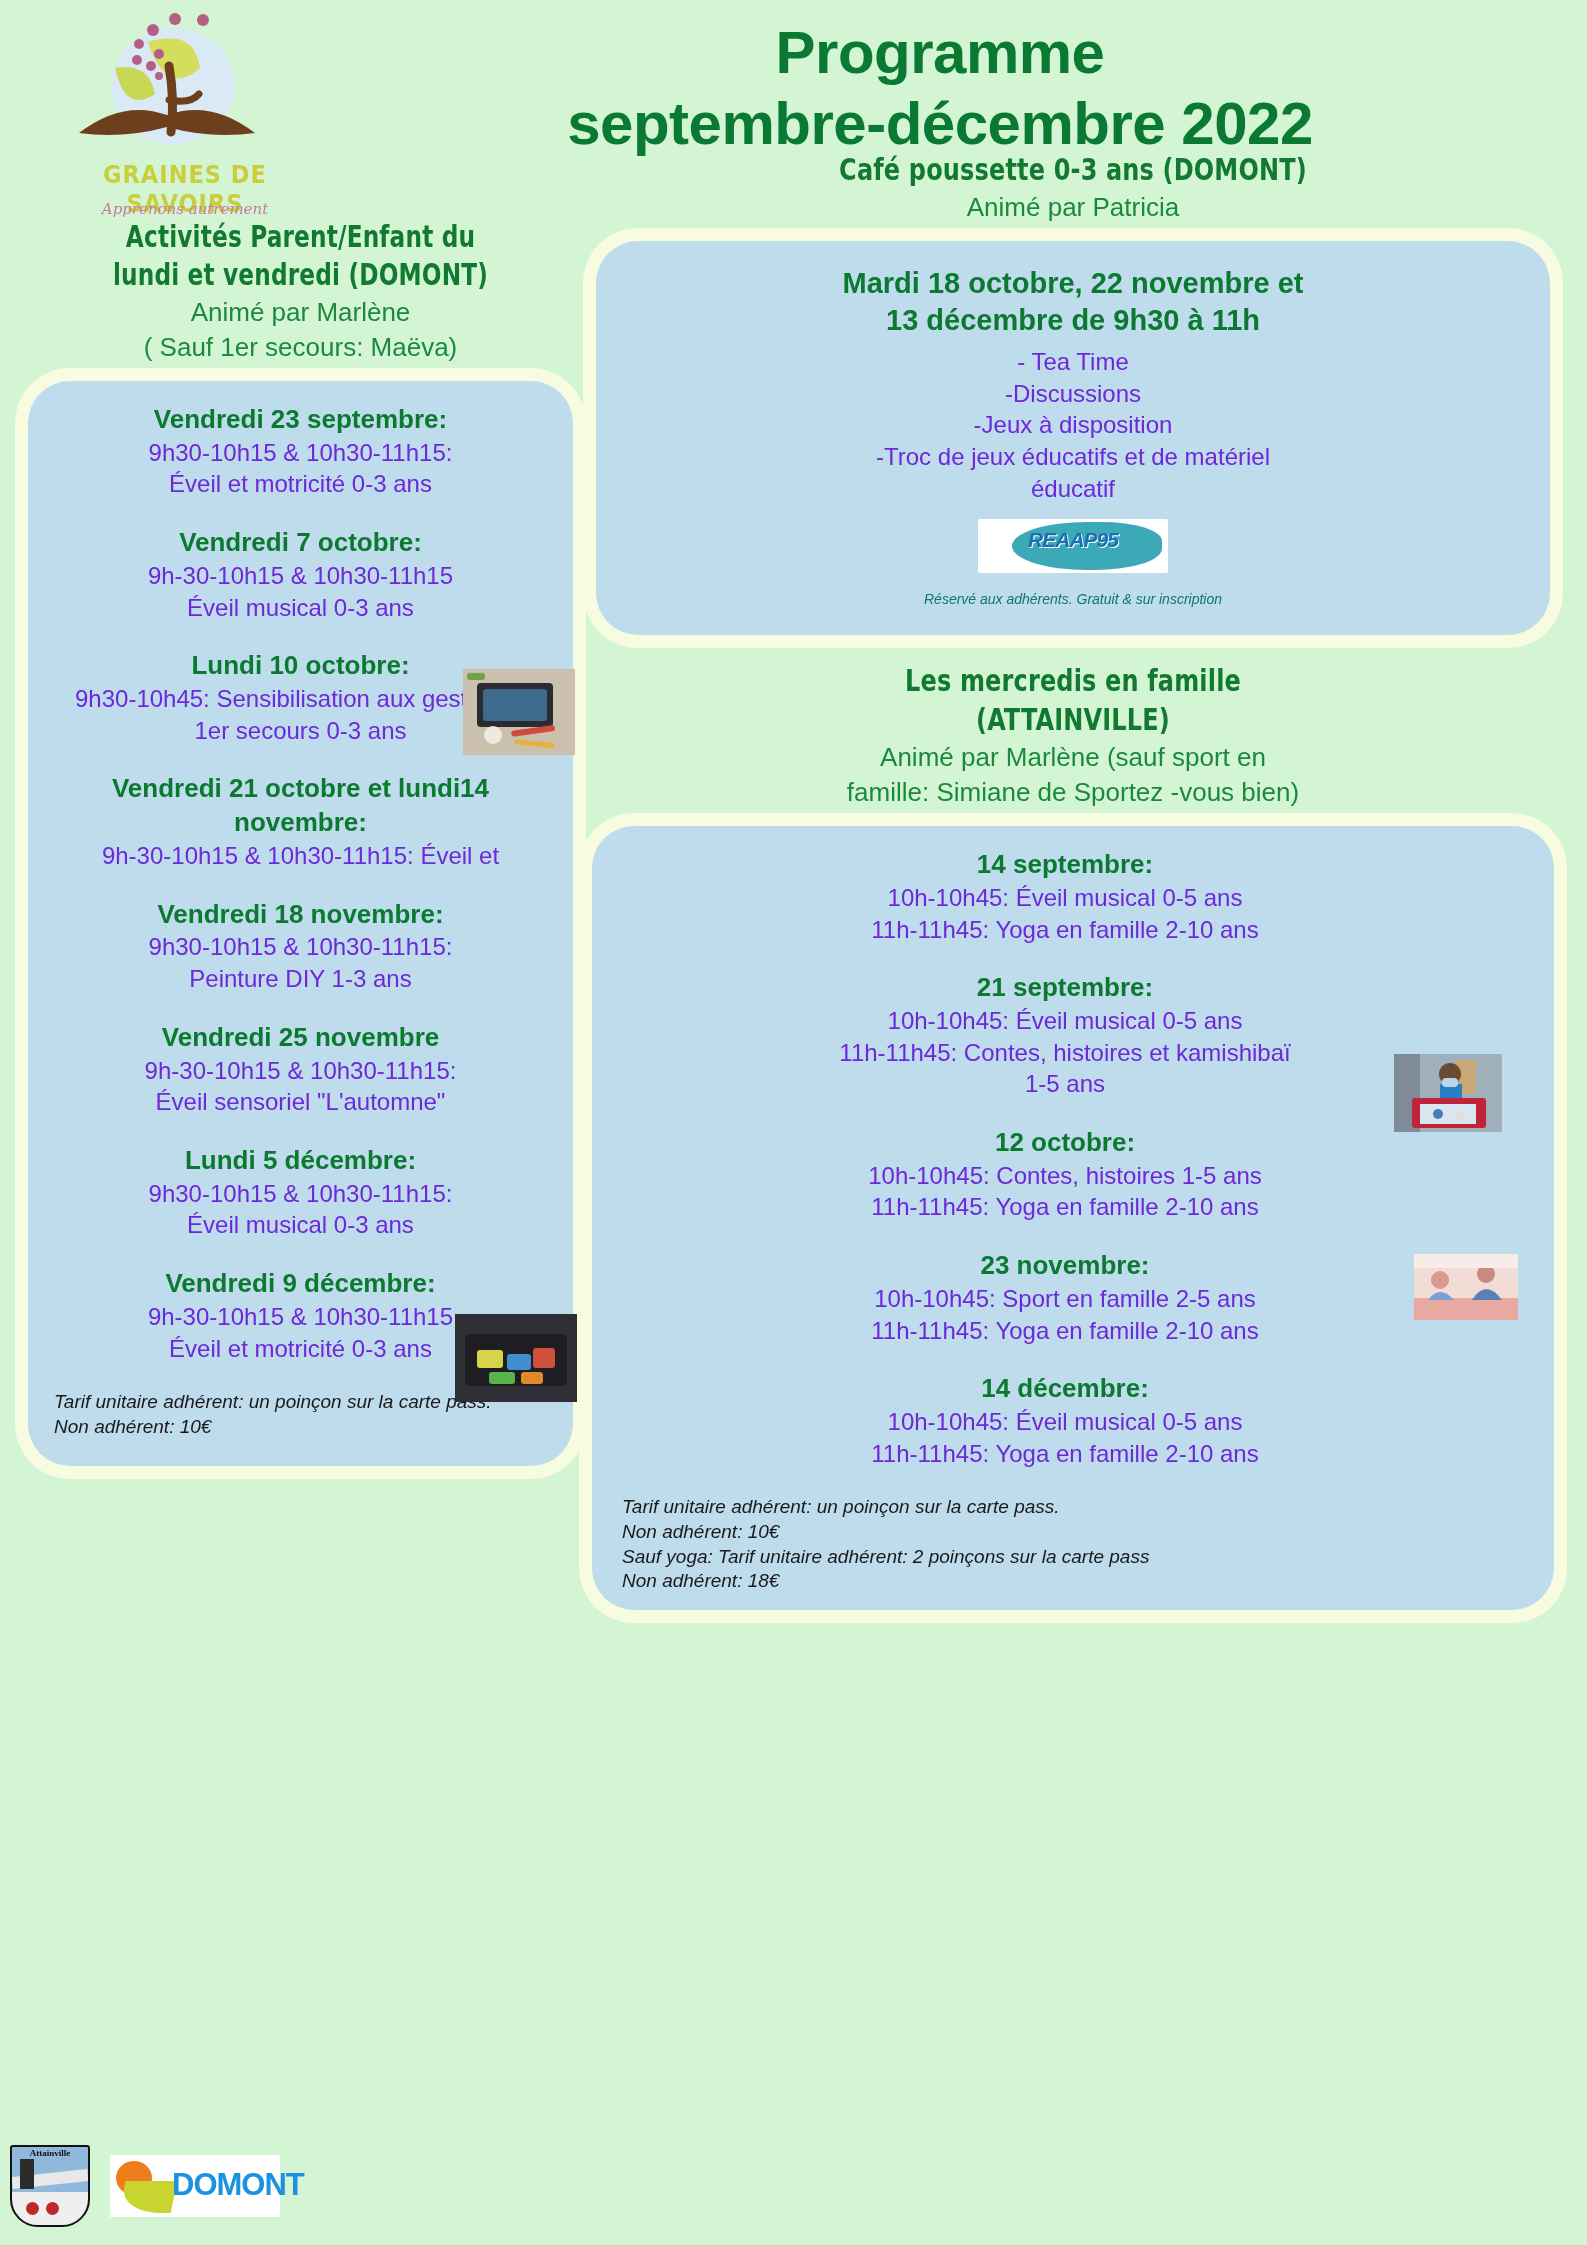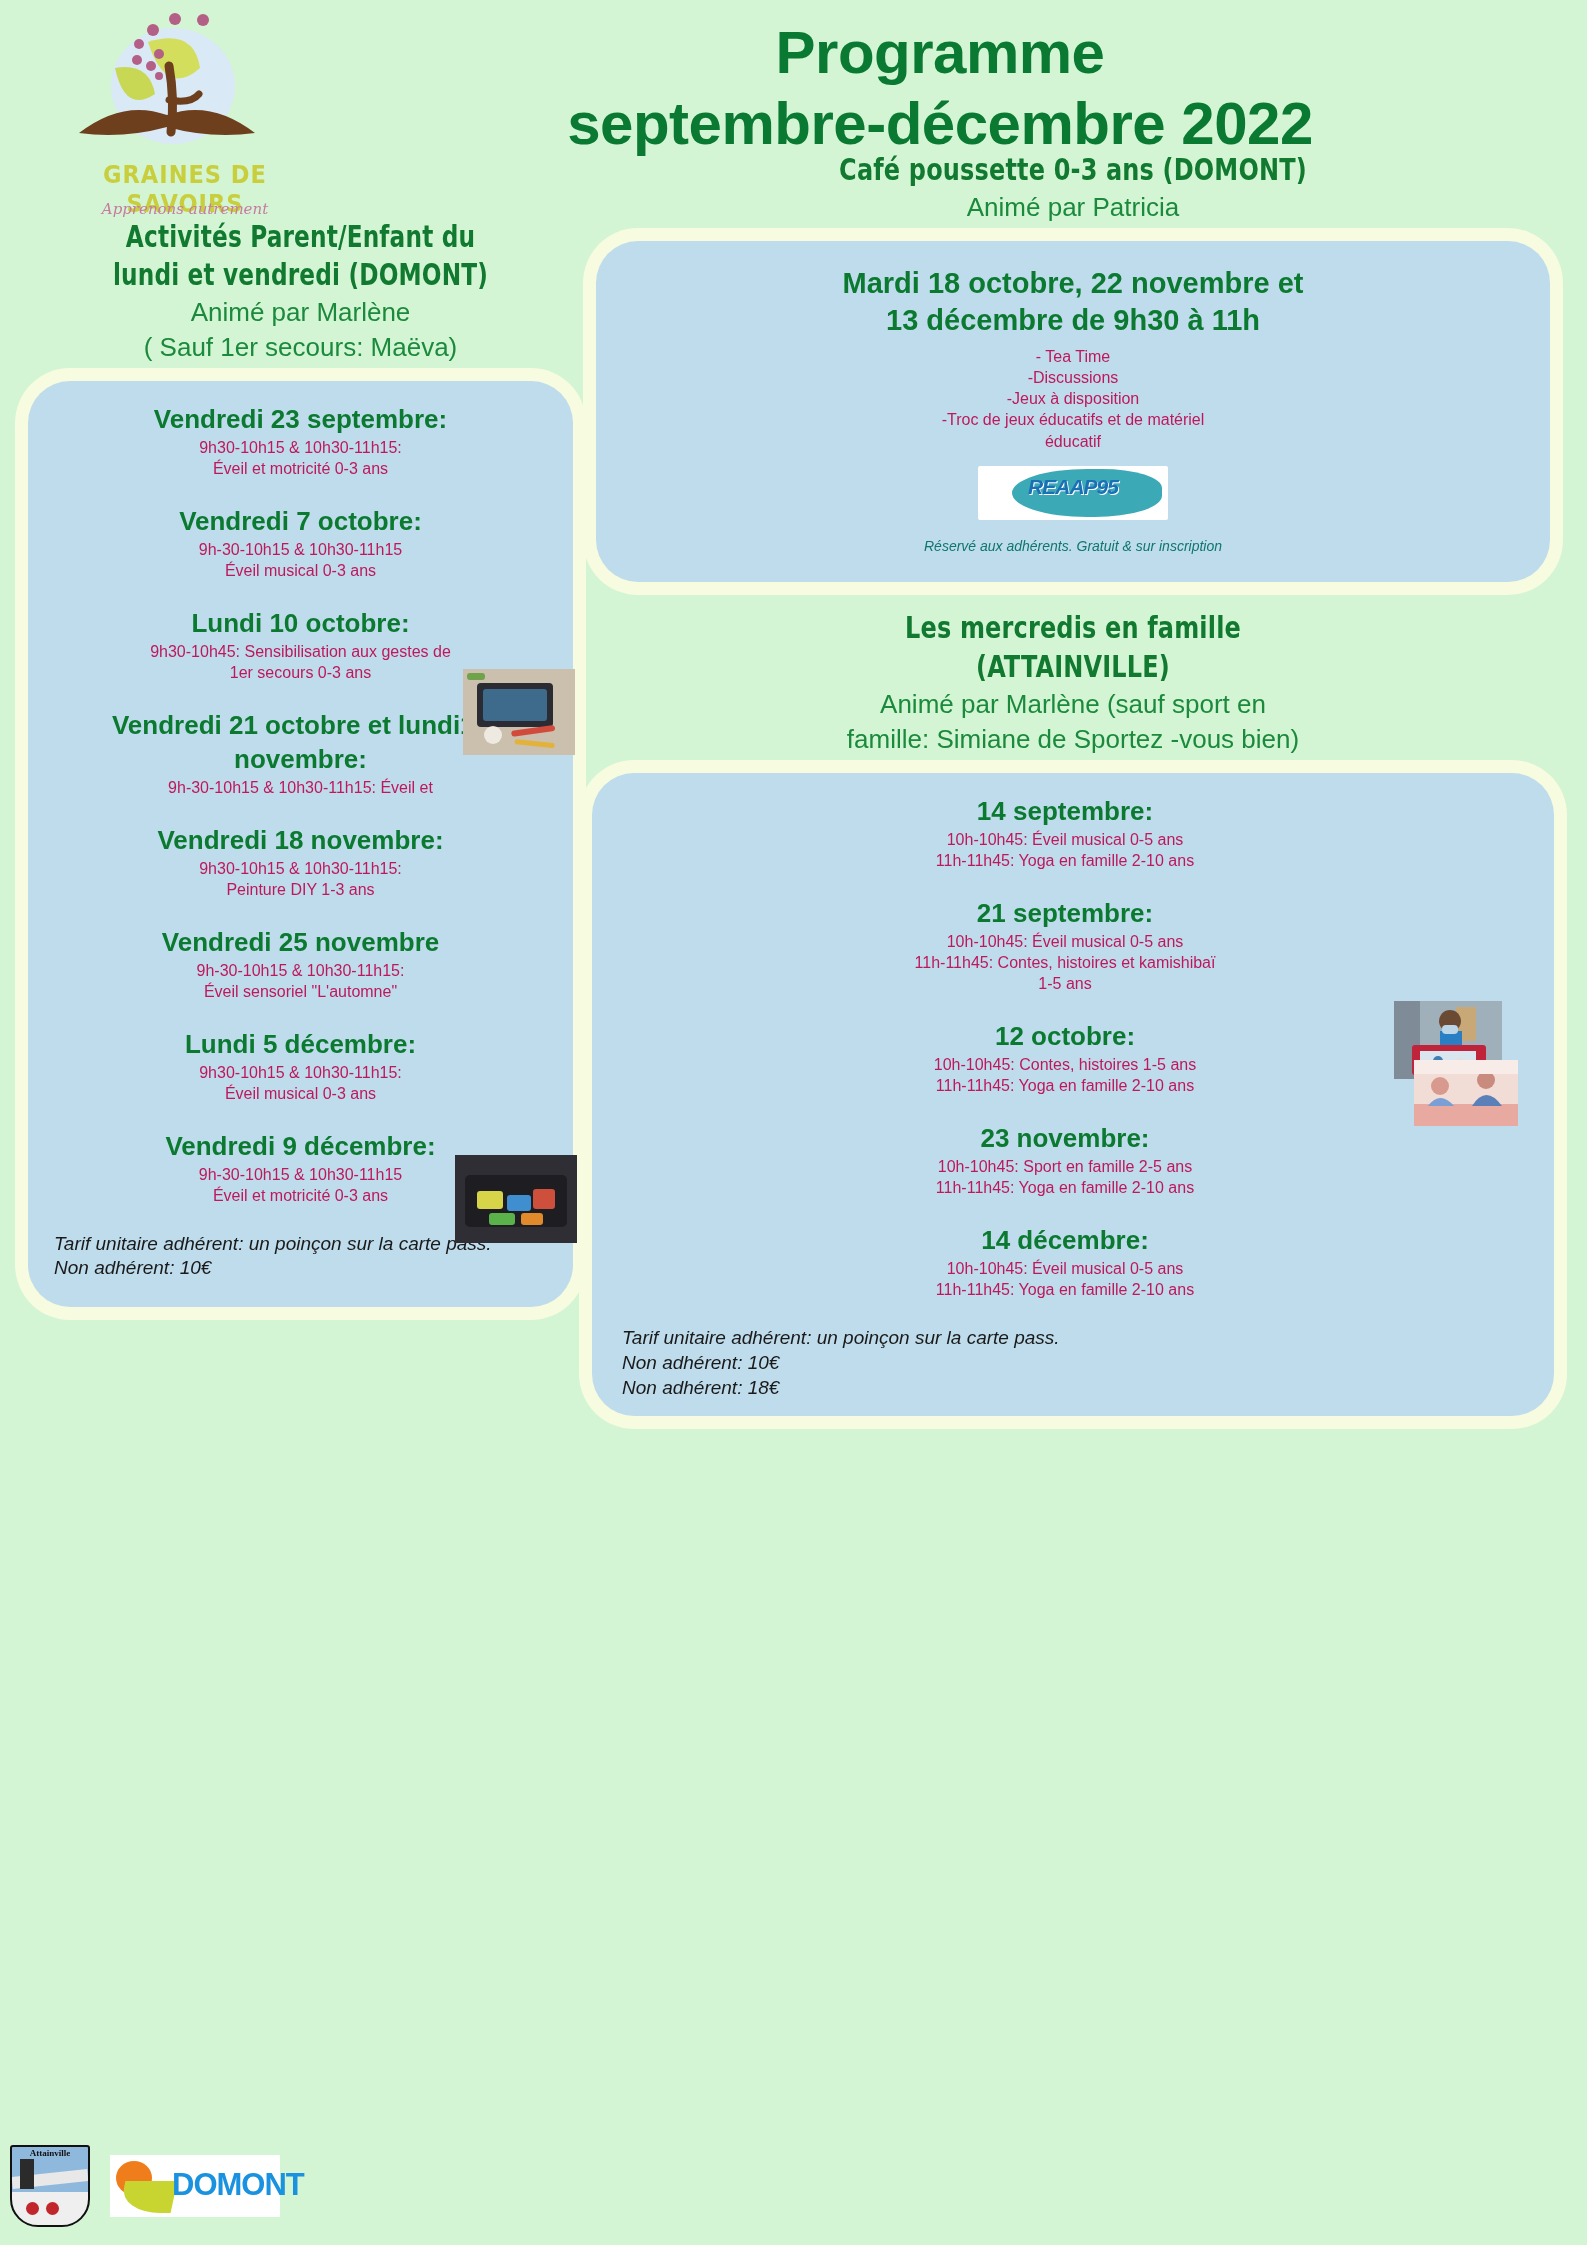--- a/index.html
+++ b/index.html
@@ -105,22 +105,22 @@
   .event { margin-bottom: 26px; text-align: center; }
   .event:last-of-type { margin-bottom: 4px; }
   .ev-date {
     color: #0b7a30;
     font-weight: bold;
     font-size: 26px;
     line-height: 1.3;
     font-family: "Liberation Sans", sans-serif;
   }
   .ev-line {
-    color: #be185d;
-    font-size: 16px;
+    color: #6d28d9;
+    font-size: 24px;
     line-height: 1.32;
     font-family: "Liberation Sans", sans-serif;
   }
 
   .note {
     font-style: italic;
     font-size: 19px;
     line-height: 1.3;
     color: #1a1a1a;
     text-align: left;
@@ -415,20 +415,21 @@
 
       <div class="event">
         <div class="ev-date">14 décembre:</div>
         <div class="ev-line">10h-10h45: Éveil musical 0-5 ans</div>
         <div class="ev-line">11h-11h45: Yoga en famille 2-10 ans</div>
       </div>
 
       <div style="margin-top:4px;">
         <div class="note">Tarif unitaire adhérent: un poinçon sur la carte pass.</div>
         <div class="note">Non adhérent: 10€</div>
+        <div class="note">Sauf yoga: Tarif unitaire adhérent: 2 poinçons sur la carte pass</div>
         <div class="note">Non adhérent: 18€</div>
       </div>
     </div>
 
     <div class="photo" style="right:52px; top:228px; width:108px; height:78px;">
       <svg width="108" height="78" viewBox="0 0 108 78">
         <rect width="108" height="78" fill="#9fb0bb"></rect>
         <rect x="0" y="0" width="26" height="78" fill="#7f8c97"></rect>
         <rect x="62" y="6" width="20" height="34" fill="#c9a878"></rect>
         <circle cx="56" cy="20" r="11" fill="#6b4a33"></circle>

